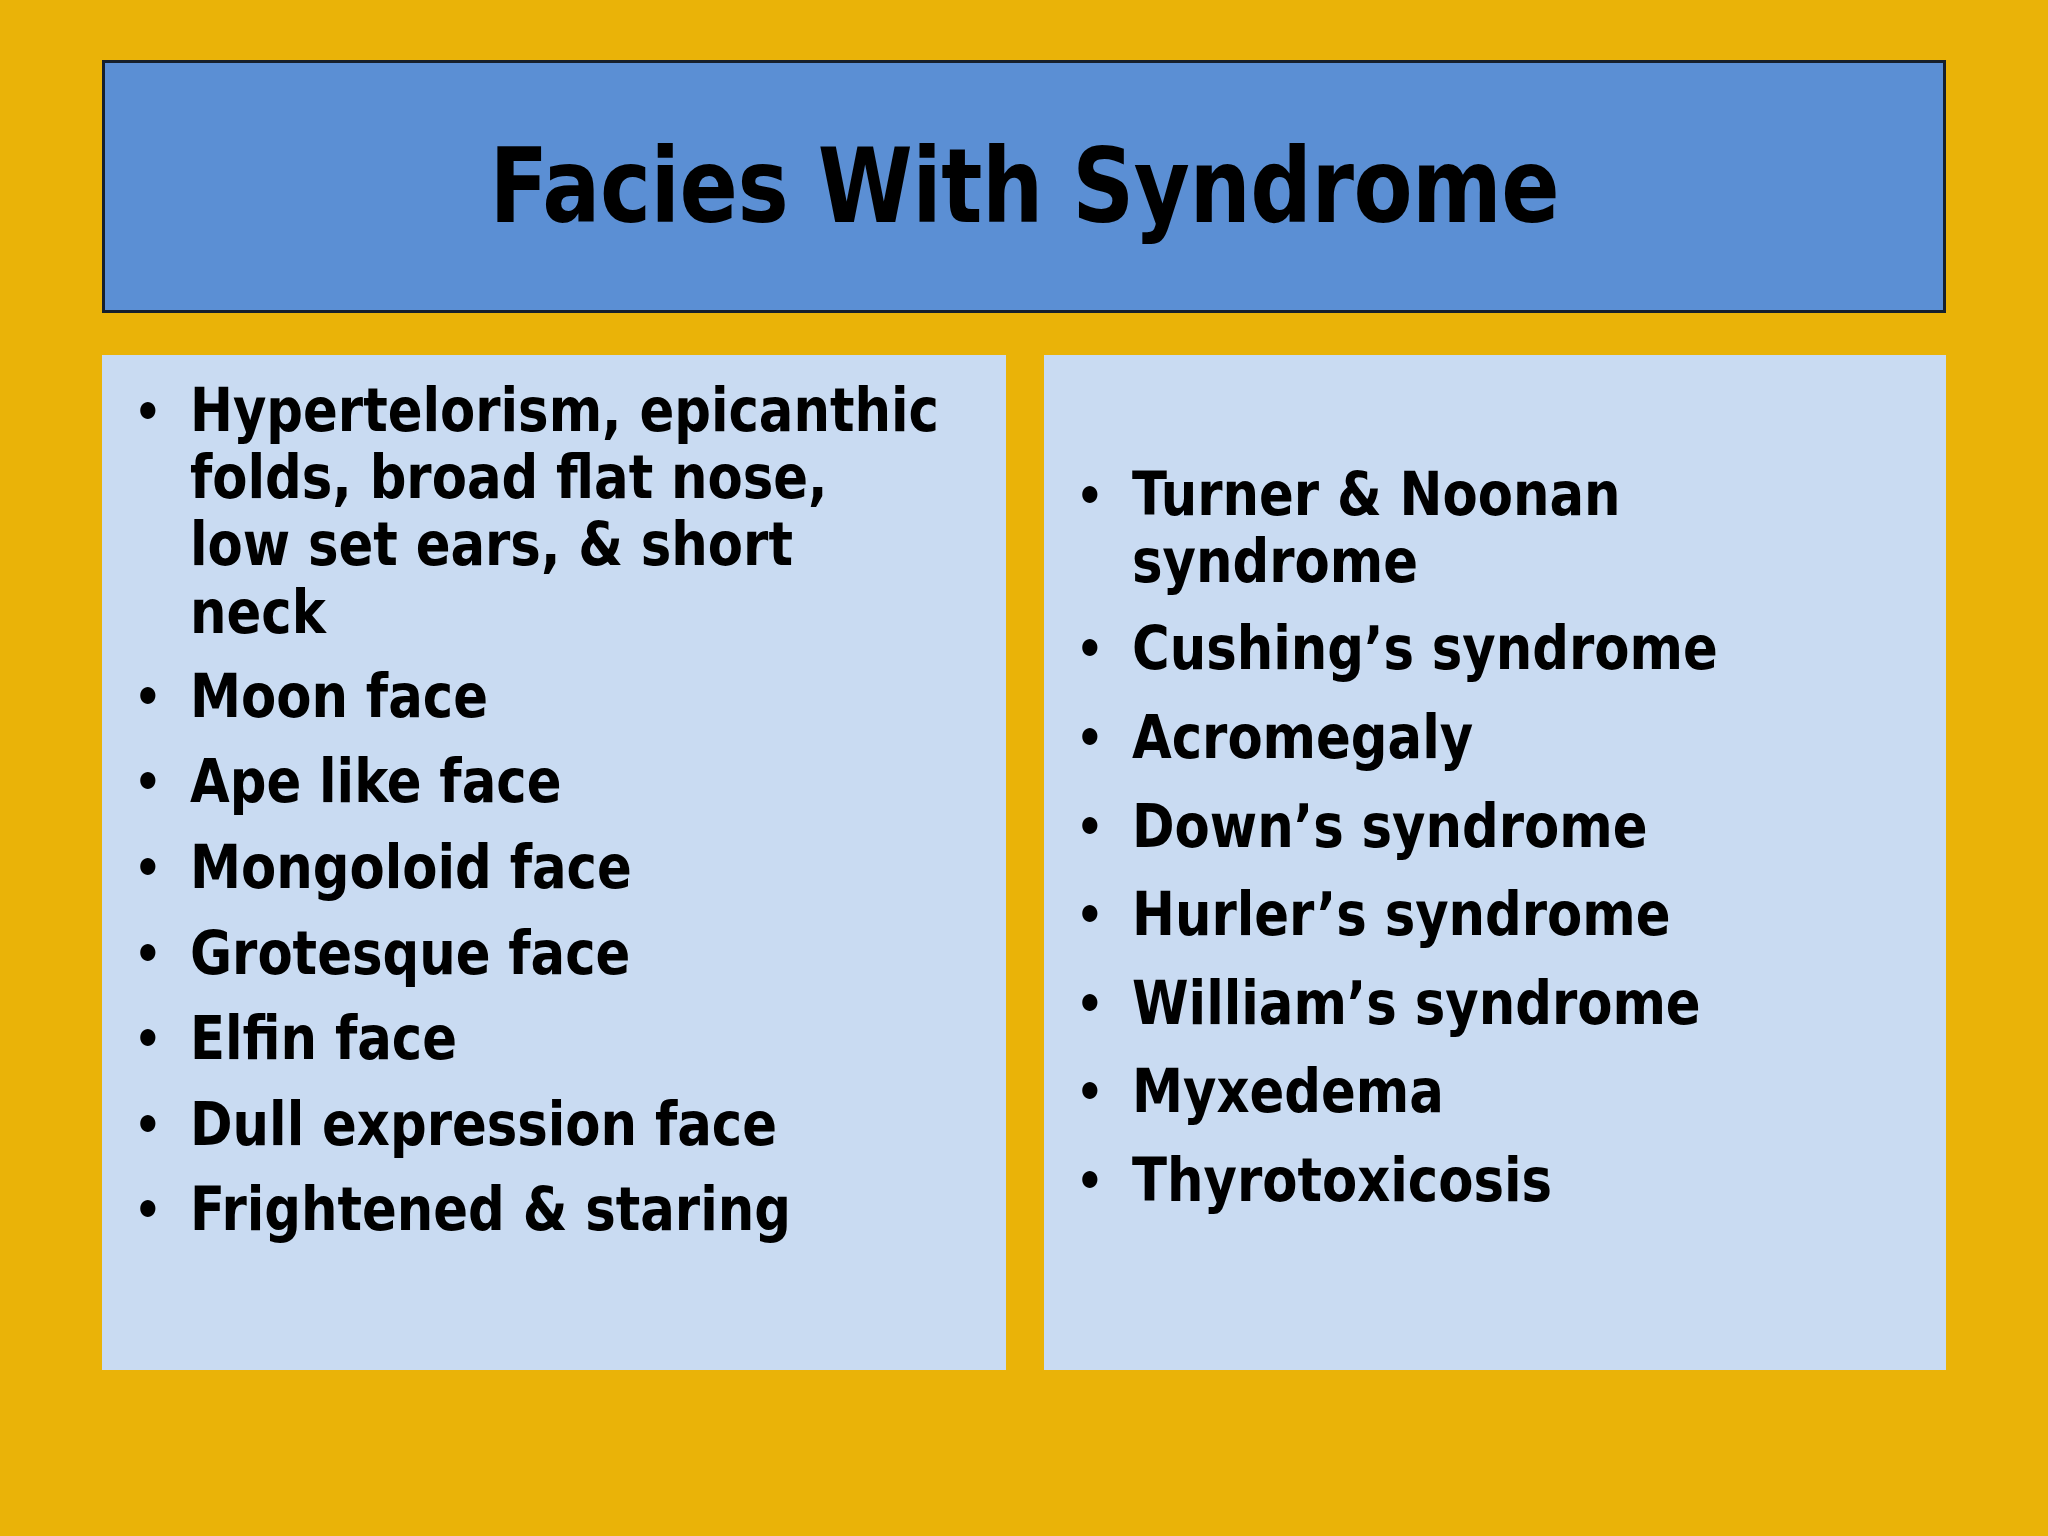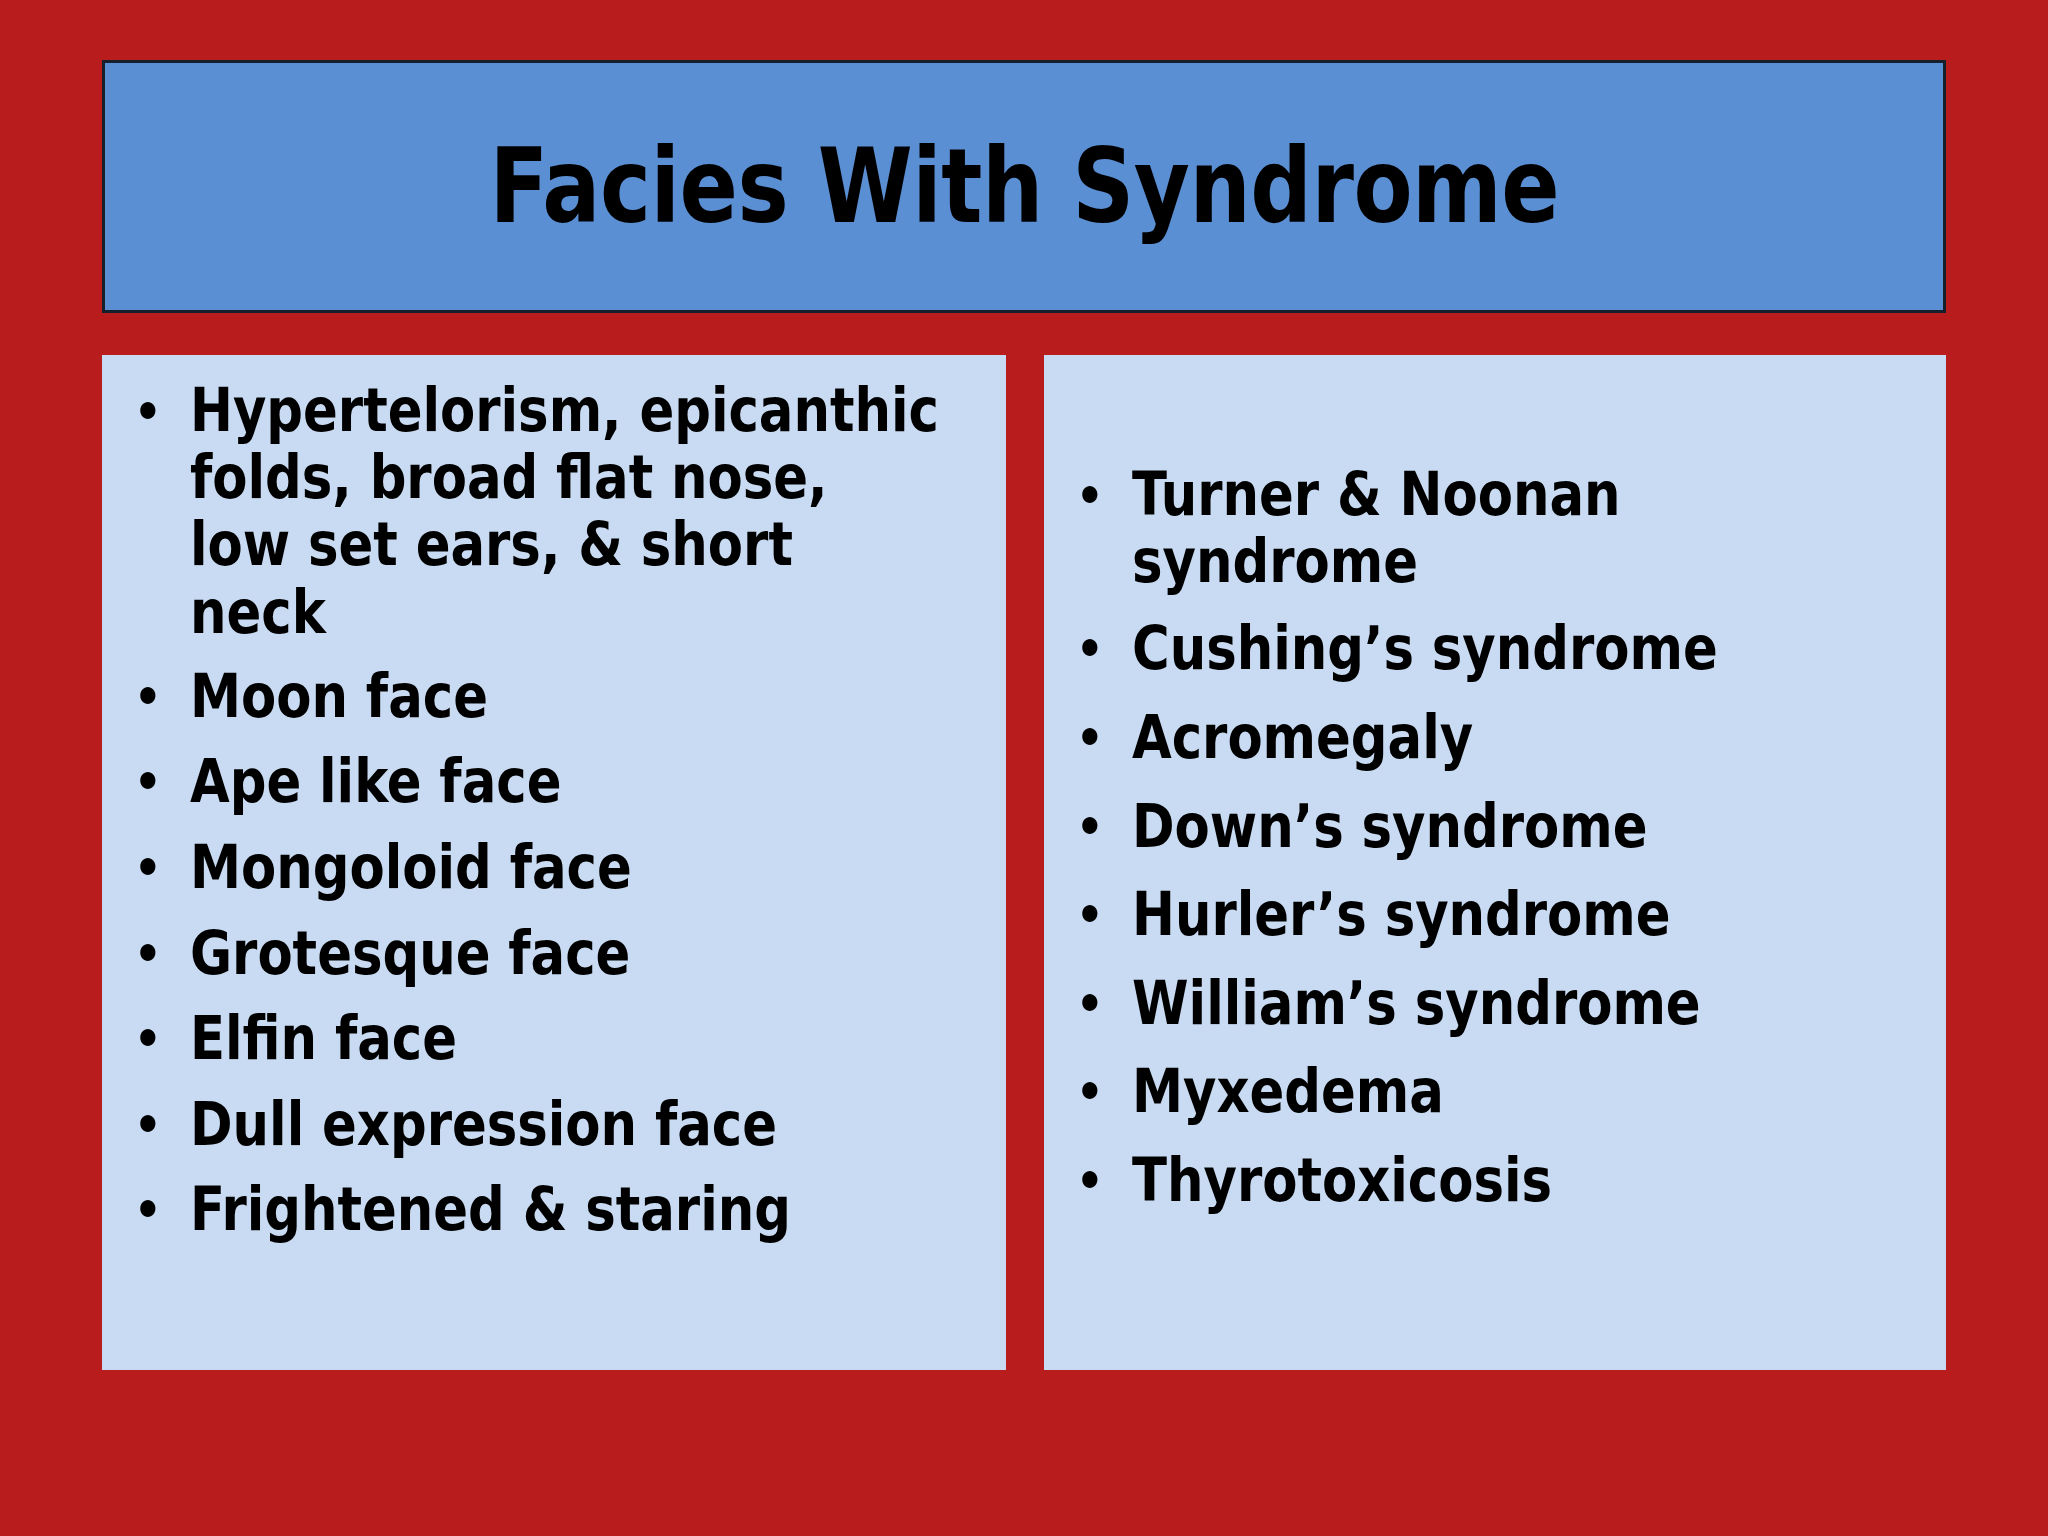--- a/index.html
+++ b/index.html
@@ -11,21 +11,21 @@
     width: 2048px;
     height: 1536px;
     font-family: "Liberation Sans", sans-serif;
     overflow: hidden;
   }
 
   .slide {
     position: relative;
     width: 2048px;
     height: 1536px;
-    background: #b91c1c;
+    background: #eab308;
   }
 
   
   .title-box {
     position: absolute;
     left: 102px;
     top: 60px;
     width: 1844px;
     height: 253px;
     background: #5b8fd4;

